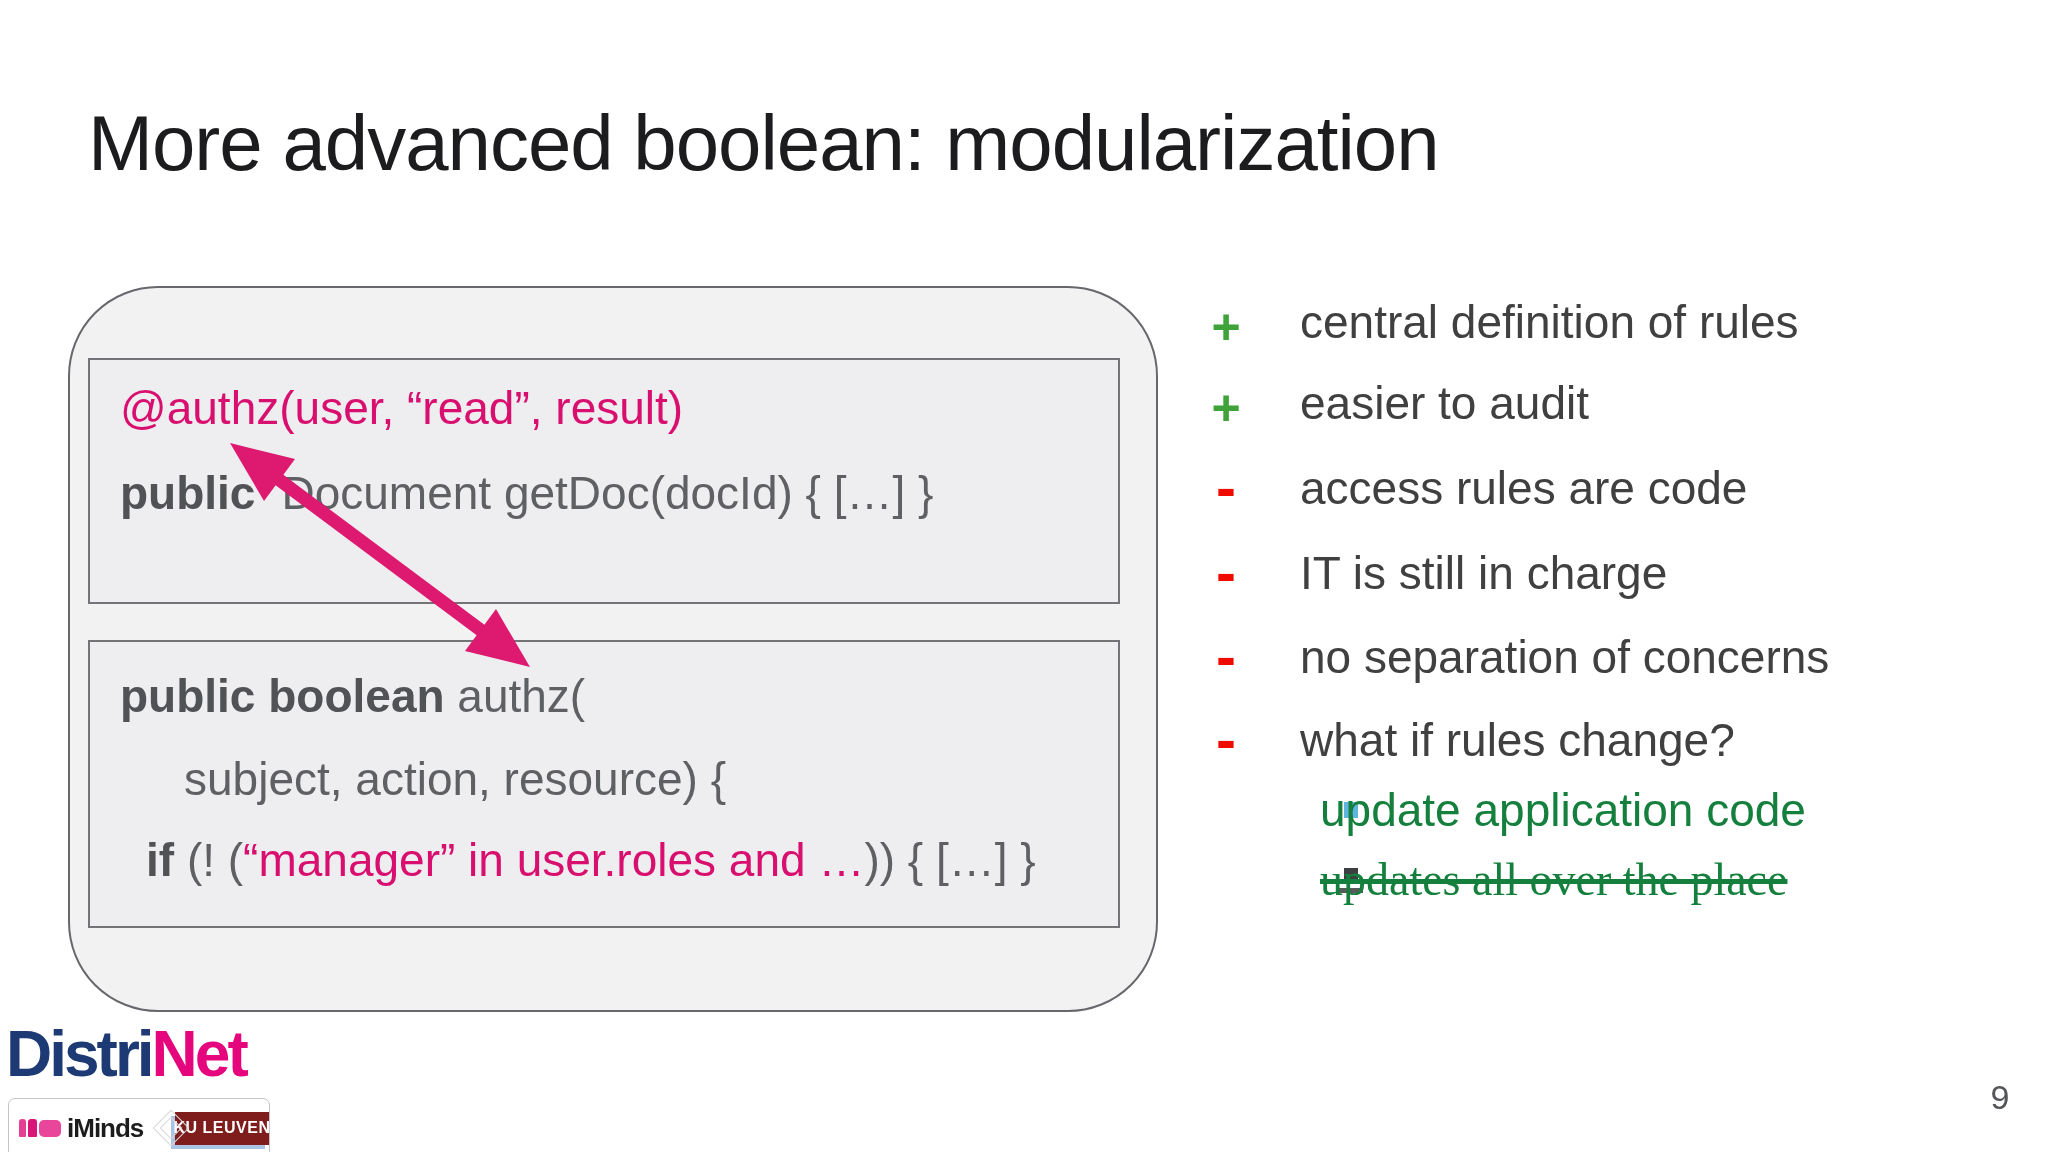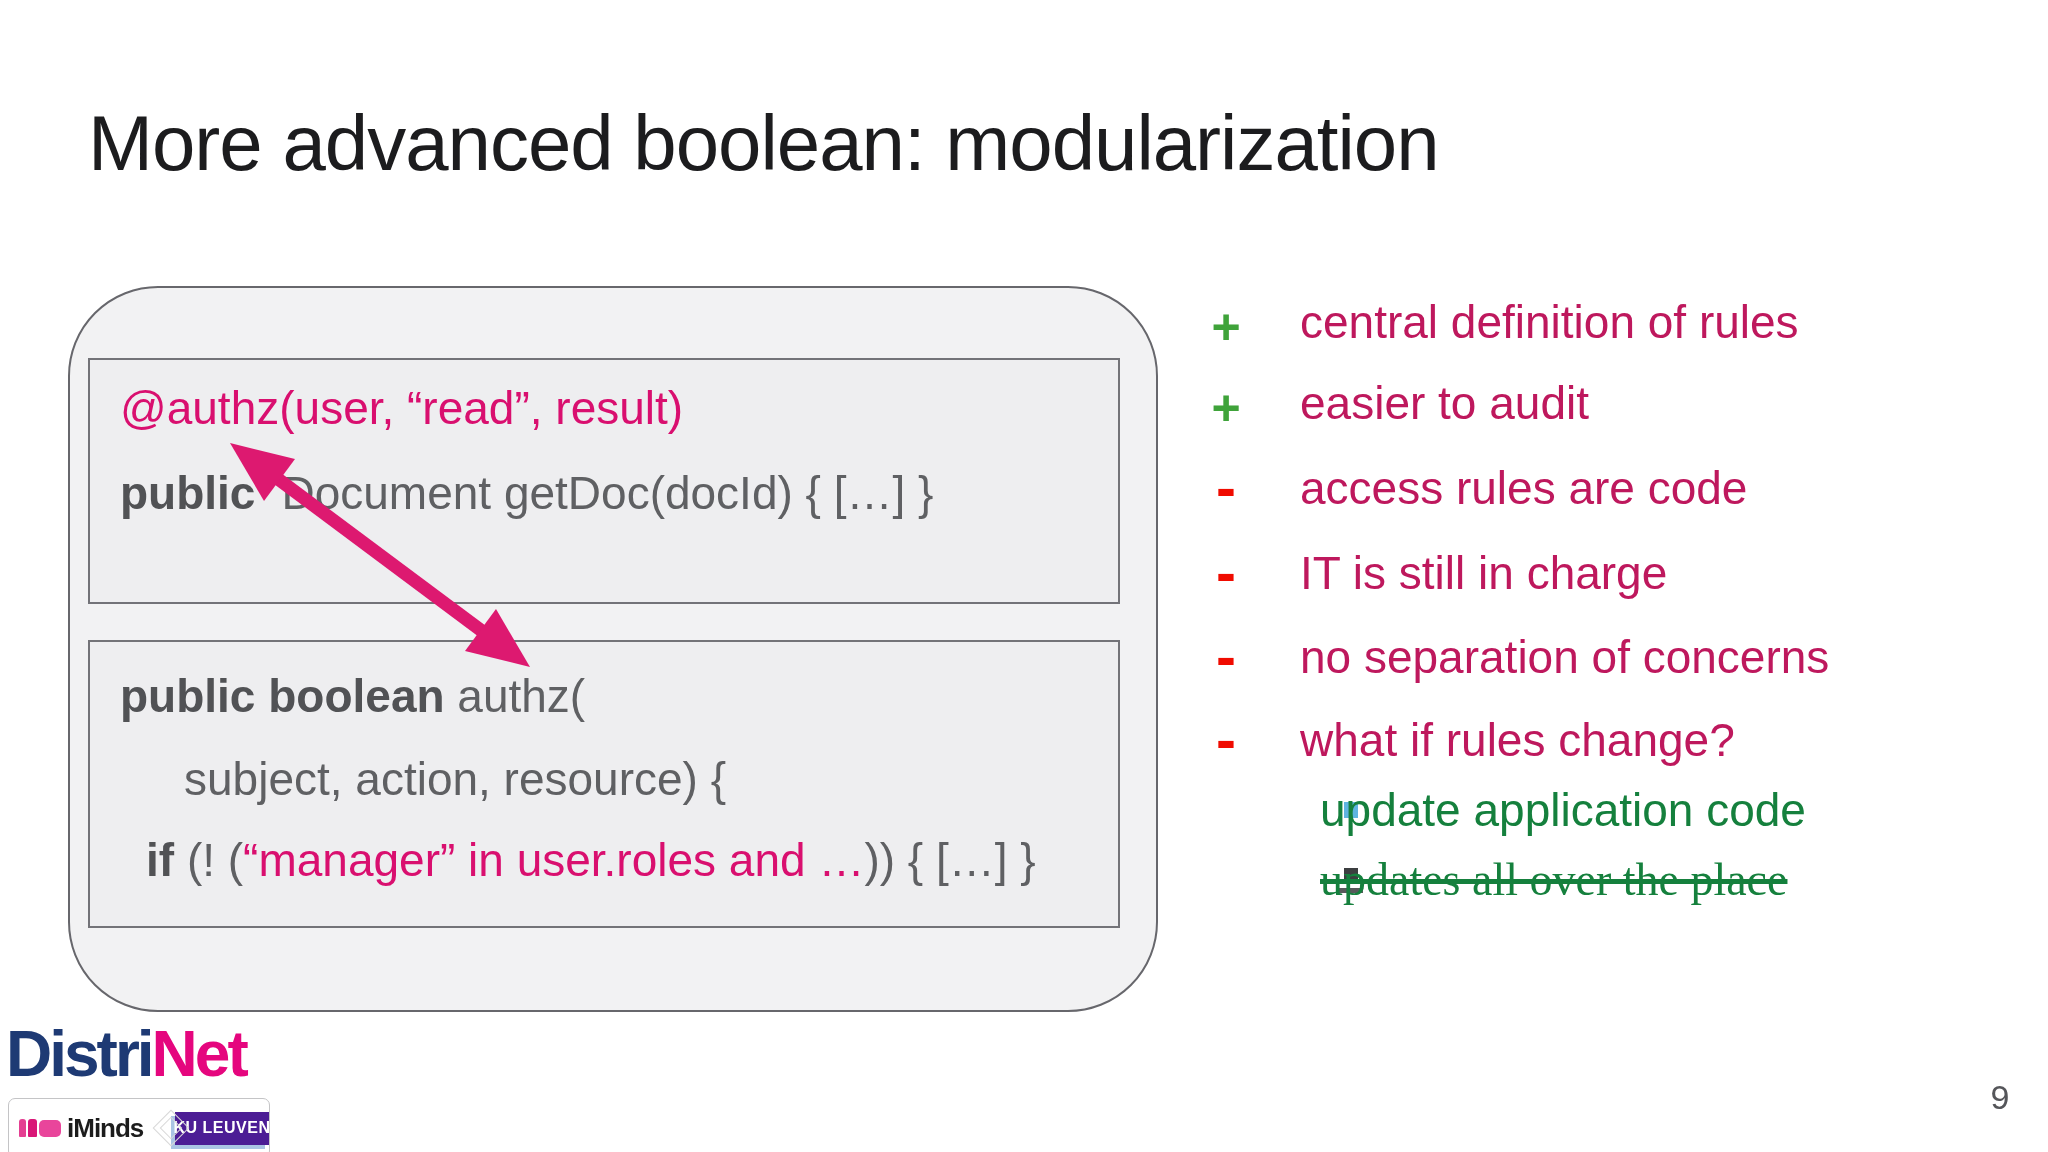--- a/index.html
+++ b/index.html
@@ -36,21 +36,21 @@
   .gap-left{margin-left:26px;}
   
   .bullet-row{position:absolute;white-space:nowrap;}
   .bullet-marker{
     position:absolute;left:1200px;width:52px;text-align:center;
     font-weight:bold;line-height:1;
   }
   .bullet-marker.pro{color:#3fa33a;font-size:50px;}
   .bullet-marker.con{color:#f00b00;font-size:60px;}
   .bullet-text{
-    position:absolute;left:1300px;font-size:46px;color:#be185d;line-height:1;
+    position:absolute;left:1300px;font-size:46px;color:#404040;line-height:1;
     white-space:nowrap;
   }
   .sub-square{
     position:absolute;left:1344px;width:14px;height:16px;
   }
   .sub-square.blue{background:#5fb4e0;}
   .sub-square.dark{background:#3c3e40;}
   .sub-square.dark::after{
     content:"";position:absolute;left:-5px;right:-5px;bottom:-9px;height:5px;
     background:#58595b;
@@ -83,21 +83,21 @@
     font-size:26px;font-weight:bold;color:#1c1c1c;letter-spacing:-1px;
     margin-left:6px;white-space:nowrap;
   }
   .diamond-motif{position:relative;width:36px;height:36px;margin-left:10px;}
   .diamond-motif .d1,.diamond-motif .d2{
     position:absolute;border:1.5px solid #d8d8d8;transform:rotate(45deg);
   }
   .diamond-motif .d1{left:5px;top:5px;width:24px;height:24px;}
   .diamond-motif .d2{left:10px;top:10px;width:14px;height:14px;}
   .kuleuven-box{
-    margin-left:8px;width:94px;height:33px;background:#4c1d95;
+    margin-left:8px;width:94px;height:33px;background:#7f1d1d;
     box-shadow:-4px 4px 0 0 #aac4e4;
     display:flex;align-items:center;justify-content:center;
   }
   .kuleuven-label{
     color:#ffffff;font-size:16px;font-weight:bold;letter-spacing:0.5px;
     white-space:nowrap;
   }
   .page-number{
     position:absolute;left:1975px;top:1078px;width:50px;text-align:center;
     font-size:34px;color:#55565a;

